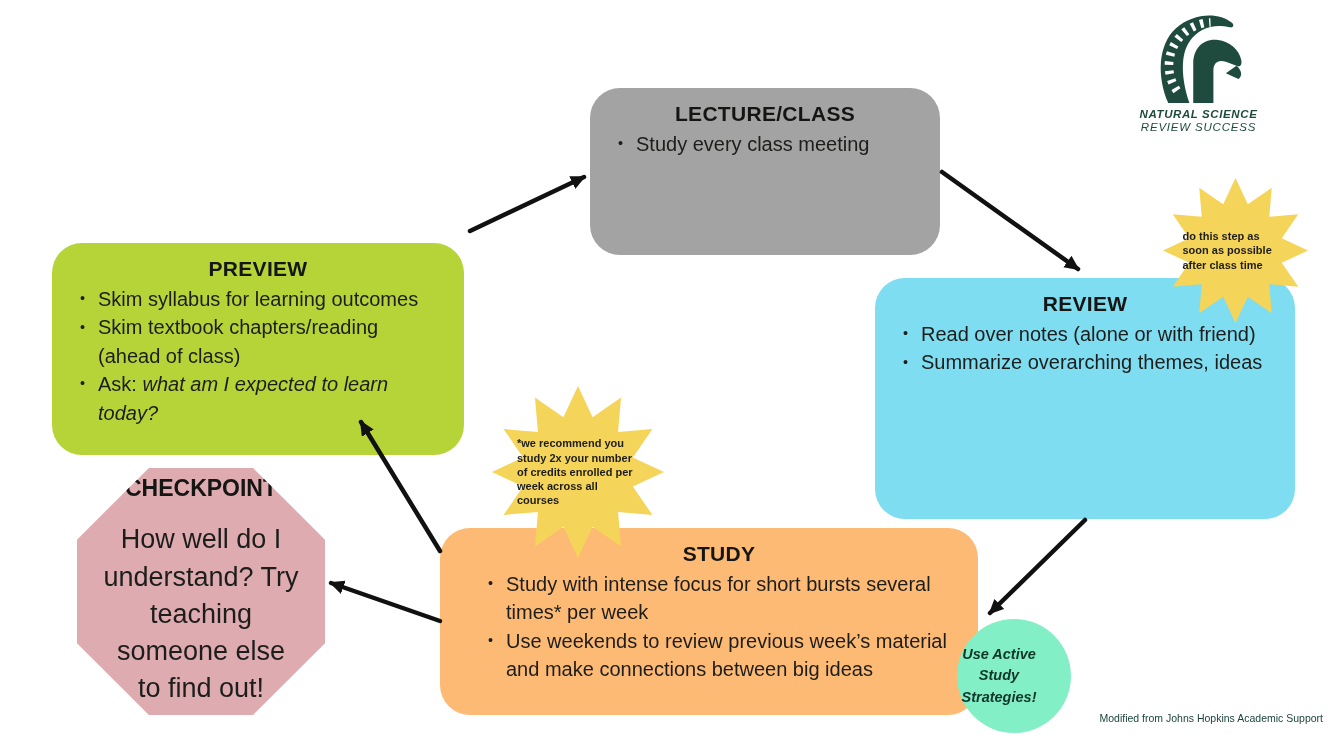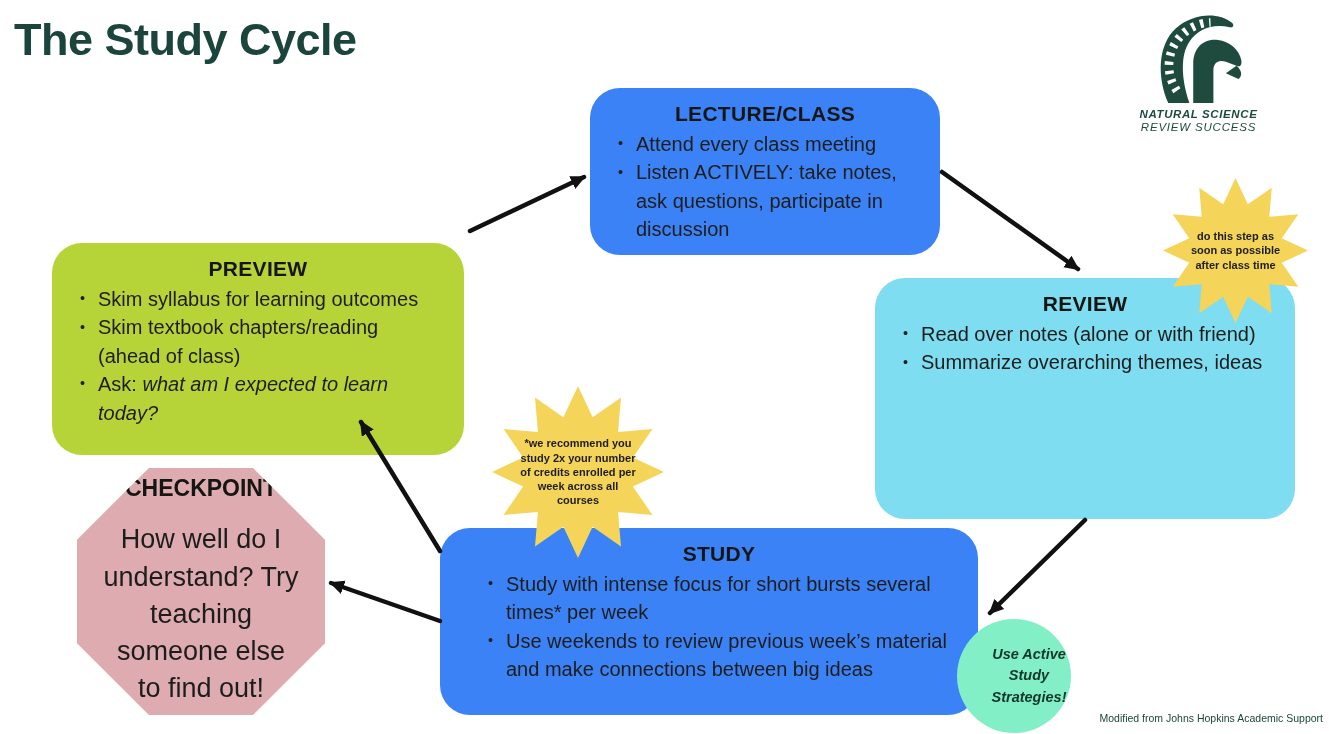--- a/index.html
+++ b/index.html
@@ -33,80 +33,78 @@
     left:77px;top:468px;width:248px;height:247px;
     clip-path:polygon(29% 0%,71% 0%,100% 29%,100% 71%,71% 100%,29% 100%,0% 71%,0% 29%);
     display:flex;flex-direction:column;align-items:center;justify-content:center;
     text-align:center;padding:10px 26px;box-sizing:border-box;
   }
   .octagon h2{margin:0 0 19px 0;font-size:23px;font-weight:800;color:#151513;}
   .octagon .cp-text{font-size:27px;line-height:1.38;}
   
   .star-wrap{display:flex;align-items:center;justify-content:center;}
   .star-wrap svg{position:absolute;left:0;top:0;width:100%;height:100%;}
-  .star-text{position:relative;text-align:center;font-weight:800;line-height:1.3;color:#1d1d1b;}
+  .star-text{position:relative;font-weight:800;line-height:1.3;color:#1d1d1b;}
   .star-after-class{left:1163px;top:178px;width:145px;height:145px;}
   .star-after-class .star-text{font-size:11px;width:106px;}
   .star-recommend{left:492px;top:386px;width:172px;height:172px;}
   .star-recommend .star-text{font-size:11px;width:122px;}
   
   .mint-circle{
     left:957px;top:619px;width:114px;height:114px;border-radius:50%;
-    display:flex;align-items:center;justify-content:flex-end;text-align:center;
+    display:flex;align-items:center;justify-content:flex-start;text-align:center;
   }
   .mint-circle .mc-text{font-size:14.5px;font-weight:800;font-style:italic;line-height:1.45;width:84px;color:#10362a;}
   
   .arrows{left:0;top:0;width:1329px;height:734px;pointer-events:none;}
   
   .credit{right:6px;top:712px;font-size:10.5px;color:#1b453c;}
 </style>
 </head>
 <body>
 
 <div id="canvas">
 
-  <div class="abs page-title">The Study Cycle</div>
 
   <div class="abs logo">
     <svg width="98" height="96" viewBox="0 0 100 100">
       <path d="M18,97 C6,70 7,36 26,19 C44,3 70,2 84,13 C87,15 86,19 82,18 C64,14 49,20 40,33 C31,46 31,70 40,97 Z" fill="#1e4b3d"></path>
       <path d="M27,84 A45,45 0 0 1 62,13" fill="none" stroke="#ffffff" stroke-width="9" stroke-dasharray="3.5,6"></path>
       <path d="M44,97 L44,56 C44,40 54,30 68,31 C82,32 92,42 94,52 C95,57 93,60 89,58 L78,54 C70,51 65,55 65,63 L65,97 Z" fill="#1e4b3d"></path>
       <path d="M89,58 C94,62 96,68 91,72 L78,66 Z" fill="#1e4b3d"></path>
     </svg>
     <div class="logo-l1">NATURAL SCIENCE</div>
     <div class="logo-l2">REVIEW SUCCESS</div>
   </div>
 
-  <div class="abs box box-lecture" style="background: #3b82f6;">
+  <div class="abs box box-lecture" style="background: #a3a3a3;">
     <h2>LECTURE/CLASS</h2>
     <ul>
-      <li>Attend every class meeting</li>
-      <li>Listen ACTIVELY: take notes, ask questions, participate in discussion</li>
+      <li>Study every class meeting</li>
     </ul>
   </div>
 
   <div class="abs box box-preview" style="background: rgb(182, 212, 56); margin-top: 40px;">
     <h2>PREVIEW</h2>
     <ul>
       <li>Skim syllabus for learning outcomes</li>
       <li>Skim textbook chapters/reading (ahead of class)</li>
       <li><span>Ask: </span><em>what am I expected to learn today?</em></li>
     </ul>
   </div>
 
   <div class="abs box box-review" style="background: rgb(126, 221, 241);">
     <h2>REVIEW</h2>
     <ul>
       <li>Read over notes (alone or with friend)</li>
       <li>Summarize overarching themes, ideas</li>
     </ul>
   </div>
 
-  <div class="abs box box-study" style="background: #3b82f6; padding-left: 40px;">
+  <div class="abs box box-study" style="background: #fdba74; padding-left: 40px;">
     <h2>STUDY</h2>
     <ul>
       <li>Study with intense focus for short bursts several times* per week</li>
       <li>Use weekends to review previous week’s material and make connections between big ideas</li>
     </ul>
   </div>
 
   <div class="abs octagon" style="background: rgb(222, 172, 176);">
     <h2>CHECKPOINT</h2>
     <div class="cp-text">How well do I understand? Try teaching someone else to find out!</div>

